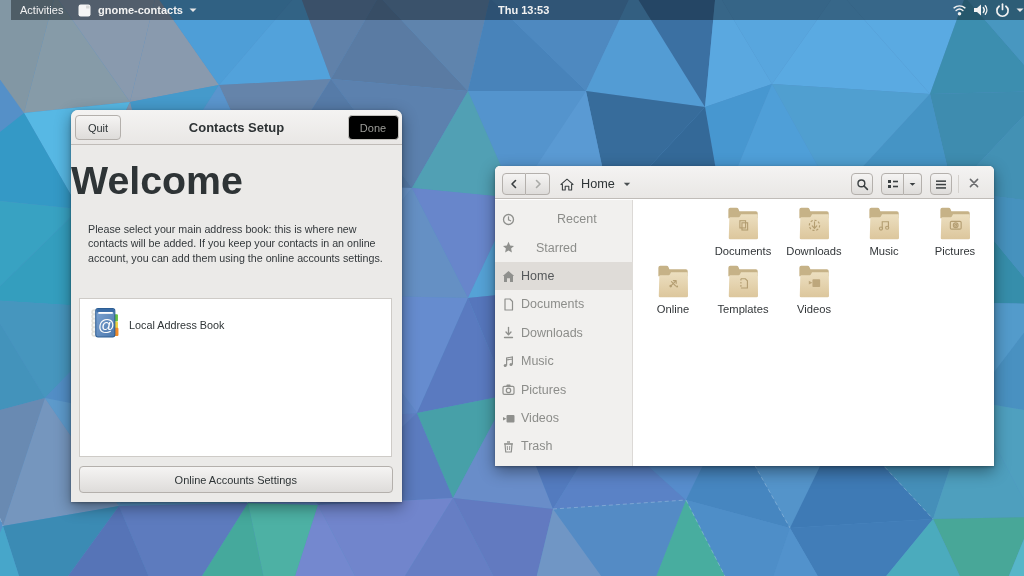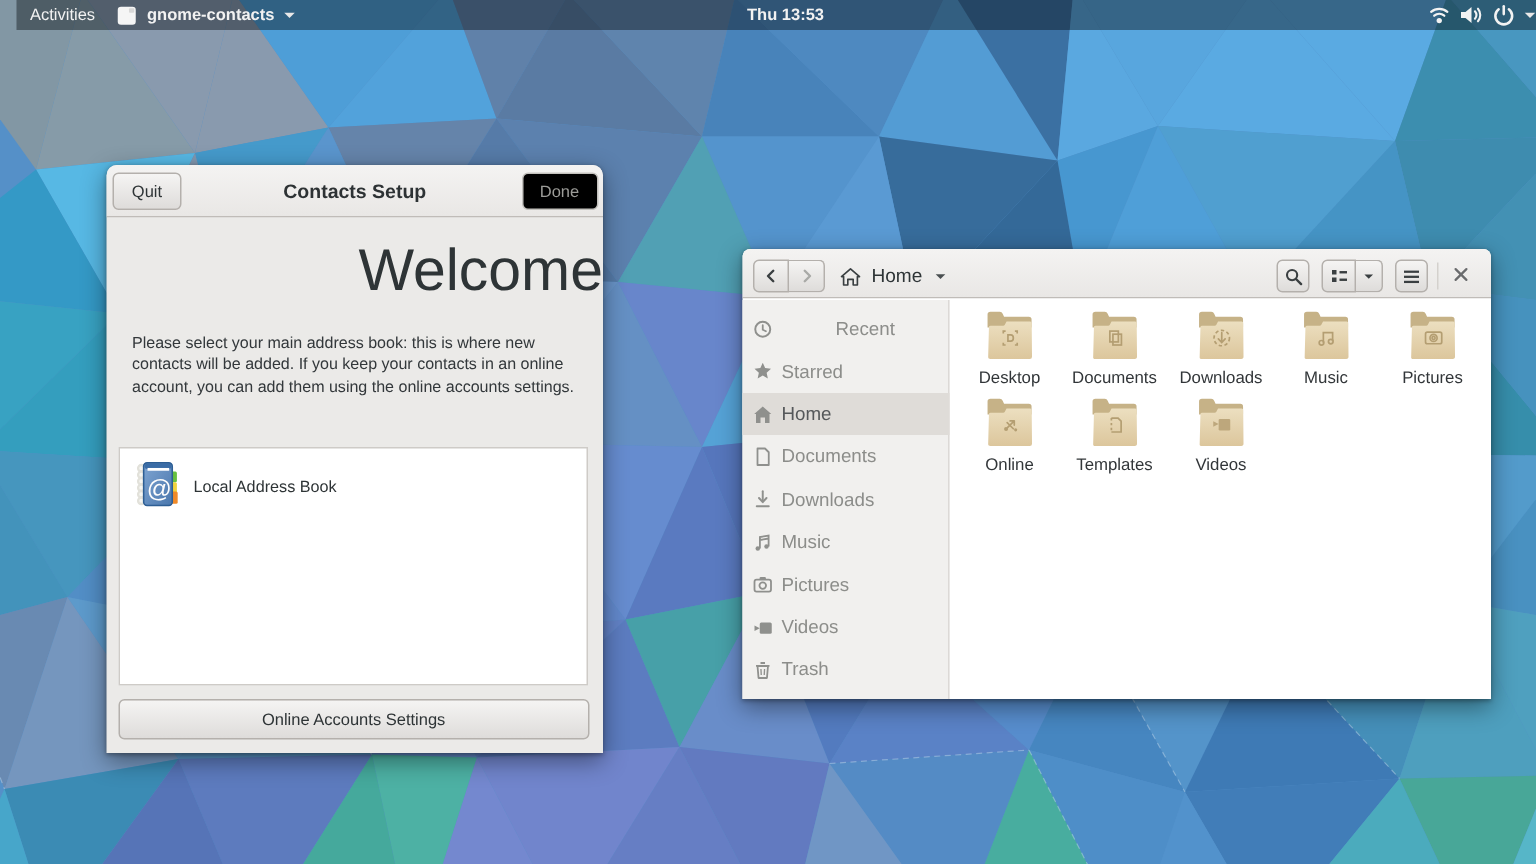--- a/index.html
+++ b/index.html
@@ -232,21 +232,21 @@
           <path d="M1.5 2.5 L5 6 L8.5 2.5 Z" fill="#e8e8e8"></path>
         </svg>
  </div>
 </div>
 
 <div class="win" id="contacts" style="left:71px;top:110px;width:331px;height:392px">
  <div class="hbar" style="height:35px"></div>
  <div class="btn" style="position:absolute;left:4px;top:5px;width:46px;height:25px;font-size:11px">Quit</div>
  <div style="position:absolute;left:0;top:10px;width:100%;text-align:center;font-size:13px;font-weight:bold;color:#2d3234">Contacts Setup</div>
  <div style="position:absolute;right:3.5px;top:5px;width:51px;height:25px;border:1px solid #c3c1bd;border-radius:4px;background:#000000;color:#9c9c98;font-size:11px;display:flex;align-items:center;justify-content:center">Done</div>
- <div style="position:absolute;left:0;top:48px;width:100%;text-align:right;font-size:39.3px;font-weight:400;color:#2e3436">Welcome</div>
+ <div style="position:absolute;left:0;top:48px;width:100%;text-align:left;font-size:39.3px;font-weight:700;color:#2e3436">Welcome</div>
  <div style="position:absolute;left:17px;top:112px;width:312px;font-size:10.7px;line-height:14.4px;color:#33383b;white-space:nowrap">Please select your main address book: this is where new<br>contacts will be added. If you keep your contacts in an online<br>account, you can add them using the online accounts settings.</div>
  <div style="position:absolute;left:8px;top:188px;width:313px;height:159px;background:#fff;border:1px solid #cecbc7"></div>
  <div style="position:absolute;left:16px;top:196px">
   <svg width="33" height="33" viewBox="0 0 32 32">
    <defs>
             <linearGradient id="bk" x1="0" y1="0" x2="1" y2="1">
               <stop offset="0" stop-color="#7fa5d2"></stop>
               <stop offset="1" stop-color="#4a77ad"></stop>
             </linearGradient>
           </defs>
@@ -331,21 +331,21 @@
           <path d="M3.4 3.4 L10.6 10.6 M10.6 3.4 L3.4 10.6" stroke="#6a6b6d" stroke-width="1.5" stroke-linecap="round"></path>
         </svg></div>
  <div id="sidebar" style="position:absolute;left:0;top:34px;width:138px;height:266px;background:#f1f0ee;border-right:1px solid #dcd9d6;font-size:12.5px;color:#8c8d8a">
         <div style="position:absolute;left:0;top:5.5px;width:114px;height:27.5px;display:flex;align-items:center;gap:36px;">
           <svg width="13" height="13" viewBox="0 0 13 13" style="margin-left:7px;color:#8f908d">
             <circle cx="6.5" cy="6.5" r="5" fill="none" stroke="currentColor" stroke-width="1.3"></circle>
             <path d="M6.5 3.8 L6.5 6.8 L8.6 7.8" fill="none" stroke="currentColor" stroke-width="1.2" stroke-linecap="round"></path>
           </svg>
           <span style="margin-left:6px">Recent</span>
         </div>
-        <div style="position:absolute;left:0;top:33.9px;width:138px;height:27.5px;display:flex;align-items:center;">
+        <div style="position:absolute;left:0;top:33.9px;width:138px;height:27.5px;display:flex;align-items:center;gap:15px;">
           <svg width="13" height="13" viewBox="0 0 13 13" style="margin-left:7px;color:#8f908d">
             <path d="M6.5 0.8 L8.1 4.4 L12 4.9 L9.1 7.5 L9.9 11.4 L6.5 9.4 L3.1 11.4 L3.9 7.5 L1 4.9 L4.9 4.4 Z" fill="currentColor"></path>
           </svg>
           <span style="margin-left:6px">Starred</span>
         </div>
         <div style="position:absolute;left:0;top:62.3px;width:138px;height:27.5px;display:flex;align-items:center;background:#dfdcd8;color:#55585a;">
           <svg width="13" height="13" viewBox="0 0 13 13" style="margin-left:7px;color:#8f908d">
             <path d="M6.5 1 L12.2 6 L11 6 L11 12 L8 12 L8 8.3 L5 8.3 L5 12 L2 12 L2 6 L0.8 6 Z" fill="currentColor"></path>
           </svg>
           <span style="margin-left:6px">Home</span>
@@ -391,39 +391,20 @@
           <svg width="13" height="13" viewBox="0 0 13 13" style="margin-left:7px;color:#8f908d">
             <path d="M3 4 L10 4 L9.3 12 L3.7 12 Z" fill="none" stroke="currentColor" stroke-width="1.2" stroke-linejoin="round"></path>
             <path d="M2 3.9 L11 3.9" stroke="currentColor" stroke-width="1.2"></path>
             <path d="M5 2 L8 2" stroke="currentColor" stroke-width="1.4"></path>
             <path d="M5.3 6 L5.5 10 M7.7 6 L7.5 10" stroke="currentColor" stroke-width="0.9"></path>
           </svg>
           <span style="margin-left:6px">Trash</span>
         </div>
       </div>
  <div id="grid" style="position:absolute;left:139px;top:34px;right:0;bottom:0;background:#fff">
-        <div style="position:absolute;left:4px;top:6px;width:70px;text-align:center">
-          <div><svg width="35" height="34" viewBox="0 0 34 33">
-              <defs>
-                <linearGradient id="gDesktop" x1="0" y1="0" x2="0" y2="1">
-                  <stop offset="0" stop-color="#ecdfc0"></stop>
-                  <stop offset="1" stop-color="#dcc69c"></stop>
-                </linearGradient>
-              </defs>
-              <path d="M2.3 12 L2.3 3.6 Q2.3 1.8 4.2 1.8 L10.2 1.8 Q11.6 1.8 12.1 3 L13 5 L29 5 Q30.8 5 30.8 6.8 L30.8 12 Z" fill="#c6b287"></path>
-              <path d="M2.7 31 Q2.5 32.4 4.1 32.4 L29.6 32.4 Q31.2 32.4 31.1 30.8 L30.9 9 Q30.9 8 29.9 8 L14.6 8 L13.4 10.3 Q13.1 10.8 12.4 10.8 L4.3 10.8 Q3.3 10.8 3.2 11.6 Z" fill="url(#gDesktop)"></path>
-              <g transform="translate(0,1.3)">
-                <g stroke="#b49e72" stroke-width="1.1" fill="none">
-                  <path d="M12.5 14.5 L12.5 13 L14 13 M20 13 L21.5 13 L21.5 14.5 M21.5 20.5 L21.5 22 L20 22 M14 22 L12.5 22 L12.5 20.5"></path>
-                  <path d="M15.5 15.5 L17.3 15.5 Q19 15.5 19 17.5 Q19 19.5 17.3 19.5 L15.5 19.5 Z"></path>
-                </g>
-              </g>
-            </svg></div>
-          <div style="font-size:11.2px;color:#323639;margin-top:1px">Desktop</div>
-        </div>
         <div style="position:absolute;left:74px;top:6px;width:70px;text-align:center">
           <div><svg width="35" height="34" viewBox="0 0 34 33">
               <defs>
                 <linearGradient id="gDocuments" x1="0" y1="0" x2="0" y2="1">
                   <stop offset="0" stop-color="#ecdfc0"></stop>
                   <stop offset="1" stop-color="#dcc69c"></stop>
                 </linearGradient>
               </defs>
               <path d="M2.3 12 L2.3 3.6 Q2.3 1.8 4.2 1.8 L10.2 1.8 Q11.6 1.8 12.1 3 L13 5 L29 5 Q30.8 5 30.8 6.8 L30.8 12 Z" fill="#c6b287"></path>
               <path d="M2.7 31 Q2.5 32.4 4.1 32.4 L29.6 32.4 Q31.2 32.4 31.1 30.8 L30.9 9 Q30.9 8 29.9 8 L14.6 8 L13.4 10.3 Q13.1 10.8 12.4 10.8 L4.3 10.8 Q3.3 10.8 3.2 11.6 Z" fill="url(#gDocuments)"></path>

